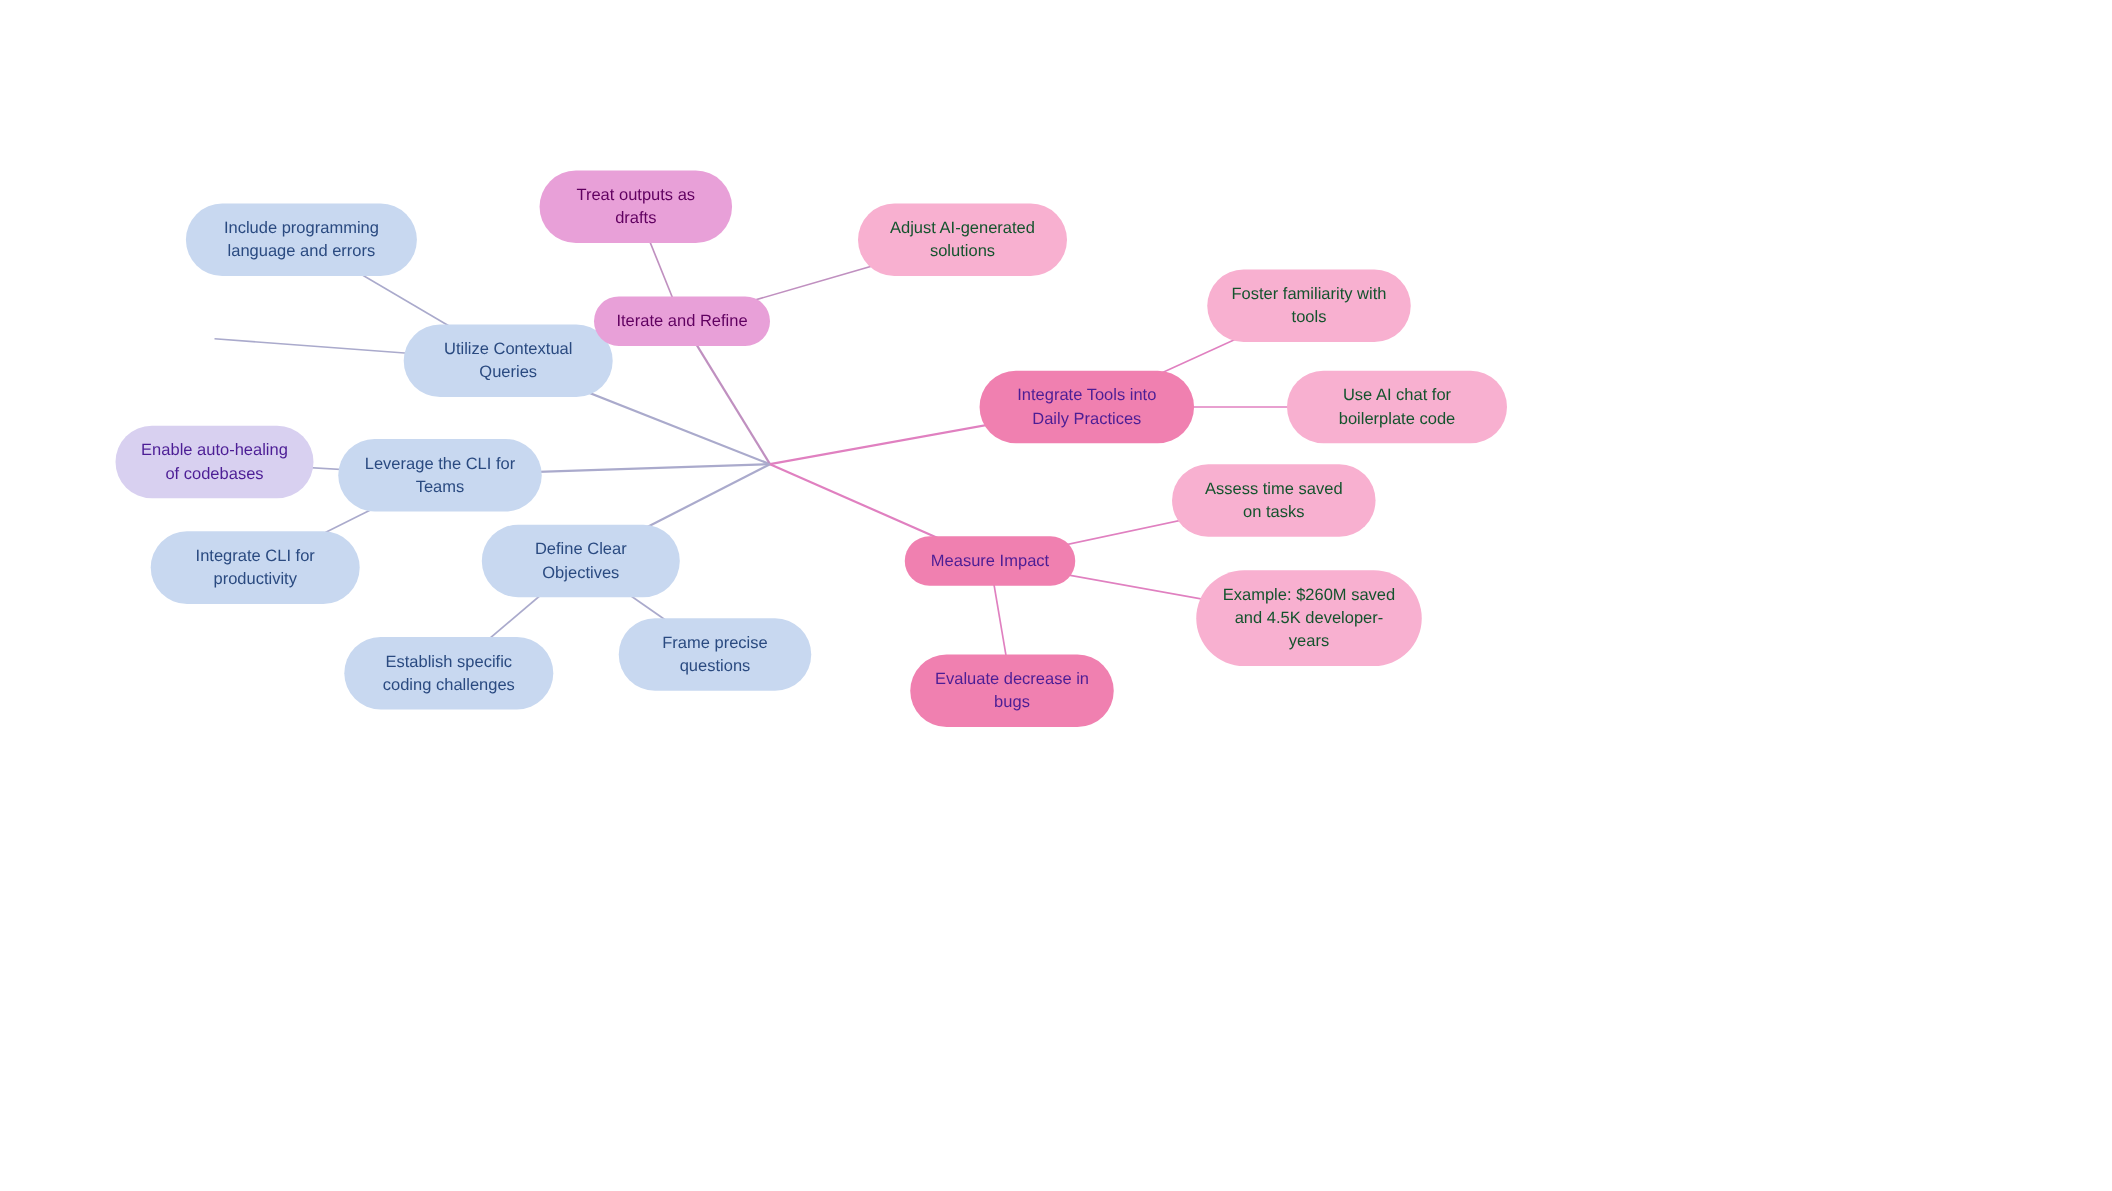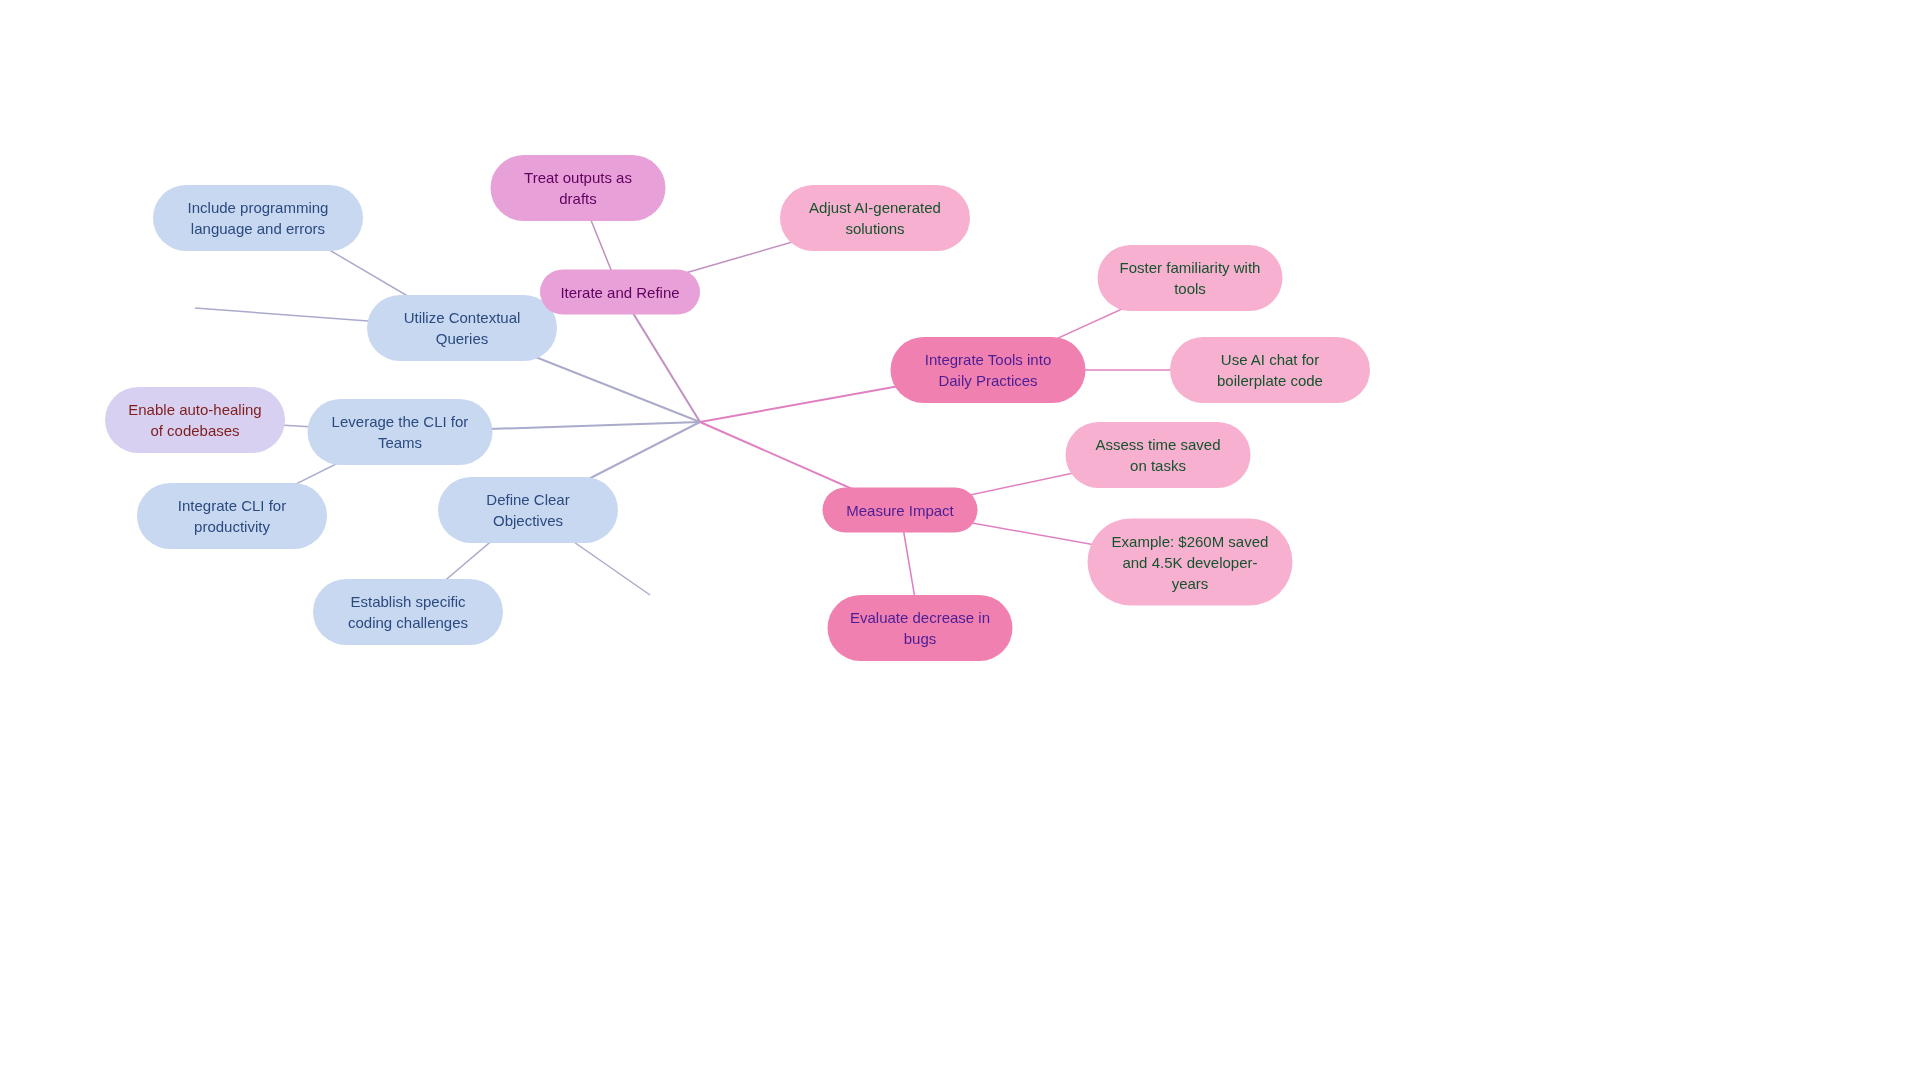--- a/index.html
+++ b/index.html
@@ -45,21 +45,21 @@
       padding: 22px 36px;
       width: 230px;
     }
     .node-blue {
       background: #c8d8f0;
       color: #2a4a80;
       border: none;
     }
     .node-purple {
       background: #d8d0f0;
-      color: #7f1d1d;
+      color: #4c1d95;
       border: none;
     }
     .node-pink-dark {
       background: #f080b0;
       color: #4c1d95;
       border: none;
     }
     .node-pink-light {
       background: #f8b0d0;
       color: #14532d;
@@ -115,21 +115,21 @@
     <line x1="900" y1="510" x2="1190" y2="562" stroke="#e080c0" stroke-width="1.5"></line>
 
     <line x1="900" y1="510" x2="920" y2="628" stroke="#e080c0" stroke-width="1.5"></line>
   </svg>
 
 
   <div class="node node-blue" style="left: 462px; top: 328px; width: 190px;">
     <span>Utilize Contextual Queries</span>
   </div>
 
-  <div class="node node-blue" style="left: 258px; top: 218px; width: 210px;">
+  <div class="node node-blue" style="left: 274px; top: 218px; width: 210px;">
     <span>Include programming language and errors</span>
   </div>
 
 
   <div class="node node-violet" style="left: 620px; top: 292px; width: 160px;">
     <span>Iterate and Refine</span>
   </div>
 
   <div class="node node-violet" style="left: 578px; top: 188px; width: 175px;">
     <span>Treat outputs as drafts</span>
@@ -152,20 +152,23 @@
   </div>
 
   <div class="node node-blue" style="left: 408px; top: 612px; width: 190px;">
     <span>Establish specific coding challenges</span>
   </div>
 
   <div class="node node-blue" style="left: 528px; top: 510px; width: 180px;">
     <span>Define Clear Objectives</span>
   </div>
 
+  <div class="node node-blue" style="left: 650px; top: 595px; width: 175px;">
+    <span>Frame precise questions</span>
+  </div>
 
   <div class="node node-pink-dark" style="left: 988px; top: 370px; width: 195px;">
     <span>Integrate Tools into Daily Practices</span>
   </div>
 
   <div class="node node-pink-light" style="left: 1190px; top: 278px; width: 185px;">
     <span>Foster familiarity with tools</span>
   </div>
 
   <div class="node node-pink-light" style="left: 1270px; top: 370px; width: 200px;">

